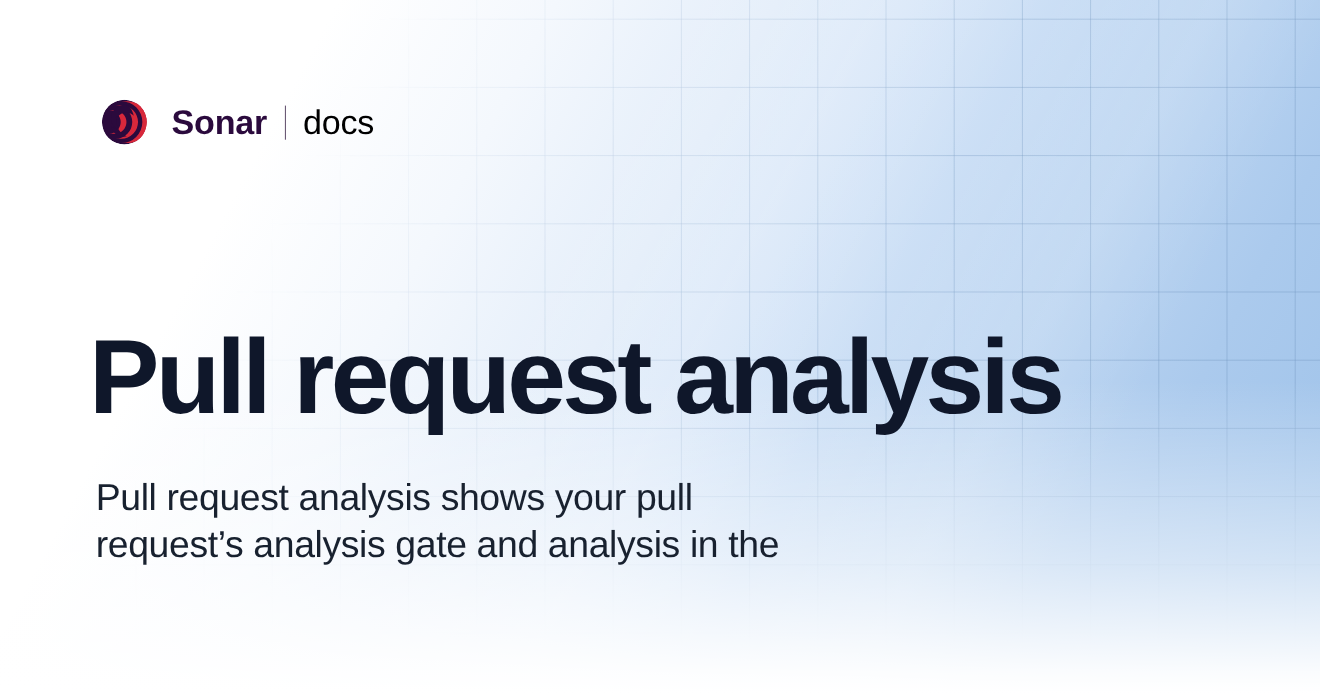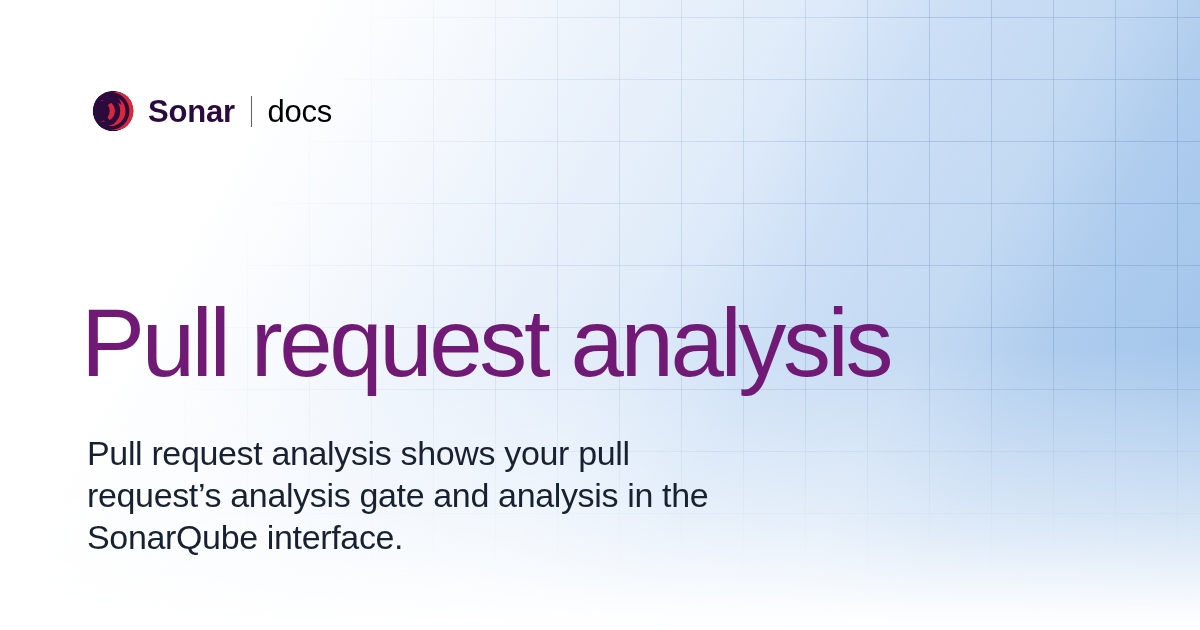--- a/index.html
+++ b/index.html
@@ -113,21 +113,21 @@
   }
   .brand-mark {
     width: 42px;
     height: 42px;
     display: block;
     flex: 0 0 auto;
   }
   .brand-wordmark {
     display: flex;
     align-items: flex-end;
-    margin-left: 14px;
+    margin-left: 22px;
   }
   .brand-name {
     font-size: 31px;
     font-weight: bold;
     color: #2b0a3d;
     letter-spacing: -0.2px;
     line-height: 1;
   }
   .brand-divider {
     width: 1.6px;
@@ -144,24 +144,24 @@
     line-height: 1;
   }
 
   
   .headline {
     position: absolute;
     left: 81px;
     top: 295px;
     margin: 0;
     font-size: 96px;
-    font-weight: normal;
+    font-weight: bold;
     line-height: 1;
     letter-spacing: -3.4px;
-    color: #701a75;
+    color: #0f172a;
     white-space: nowrap;
   }
   .subtitle {
     position: absolute;
     left: 83px;
     top: 428px;
     margin: 4px;
     width: 760px;
     font-size: 34px;
     font-weight: normal;
@@ -207,16 +207,15 @@
       <span class="brand-divider"></span>
       <span class="brand-sub">docs</span>
     </span>
   </div>
 
   <h1 class="headline">Pull request analysis</h1>
 
   <p class="subtitle">
     <span class="line">Pull request analysis shows your pull</span>
     <span class="line">request’s analysis gate and analysis in the</span>
-    <span class="line">SonarQube interface.</span>
   </p>
 
 </div>
 
 </body></html>

